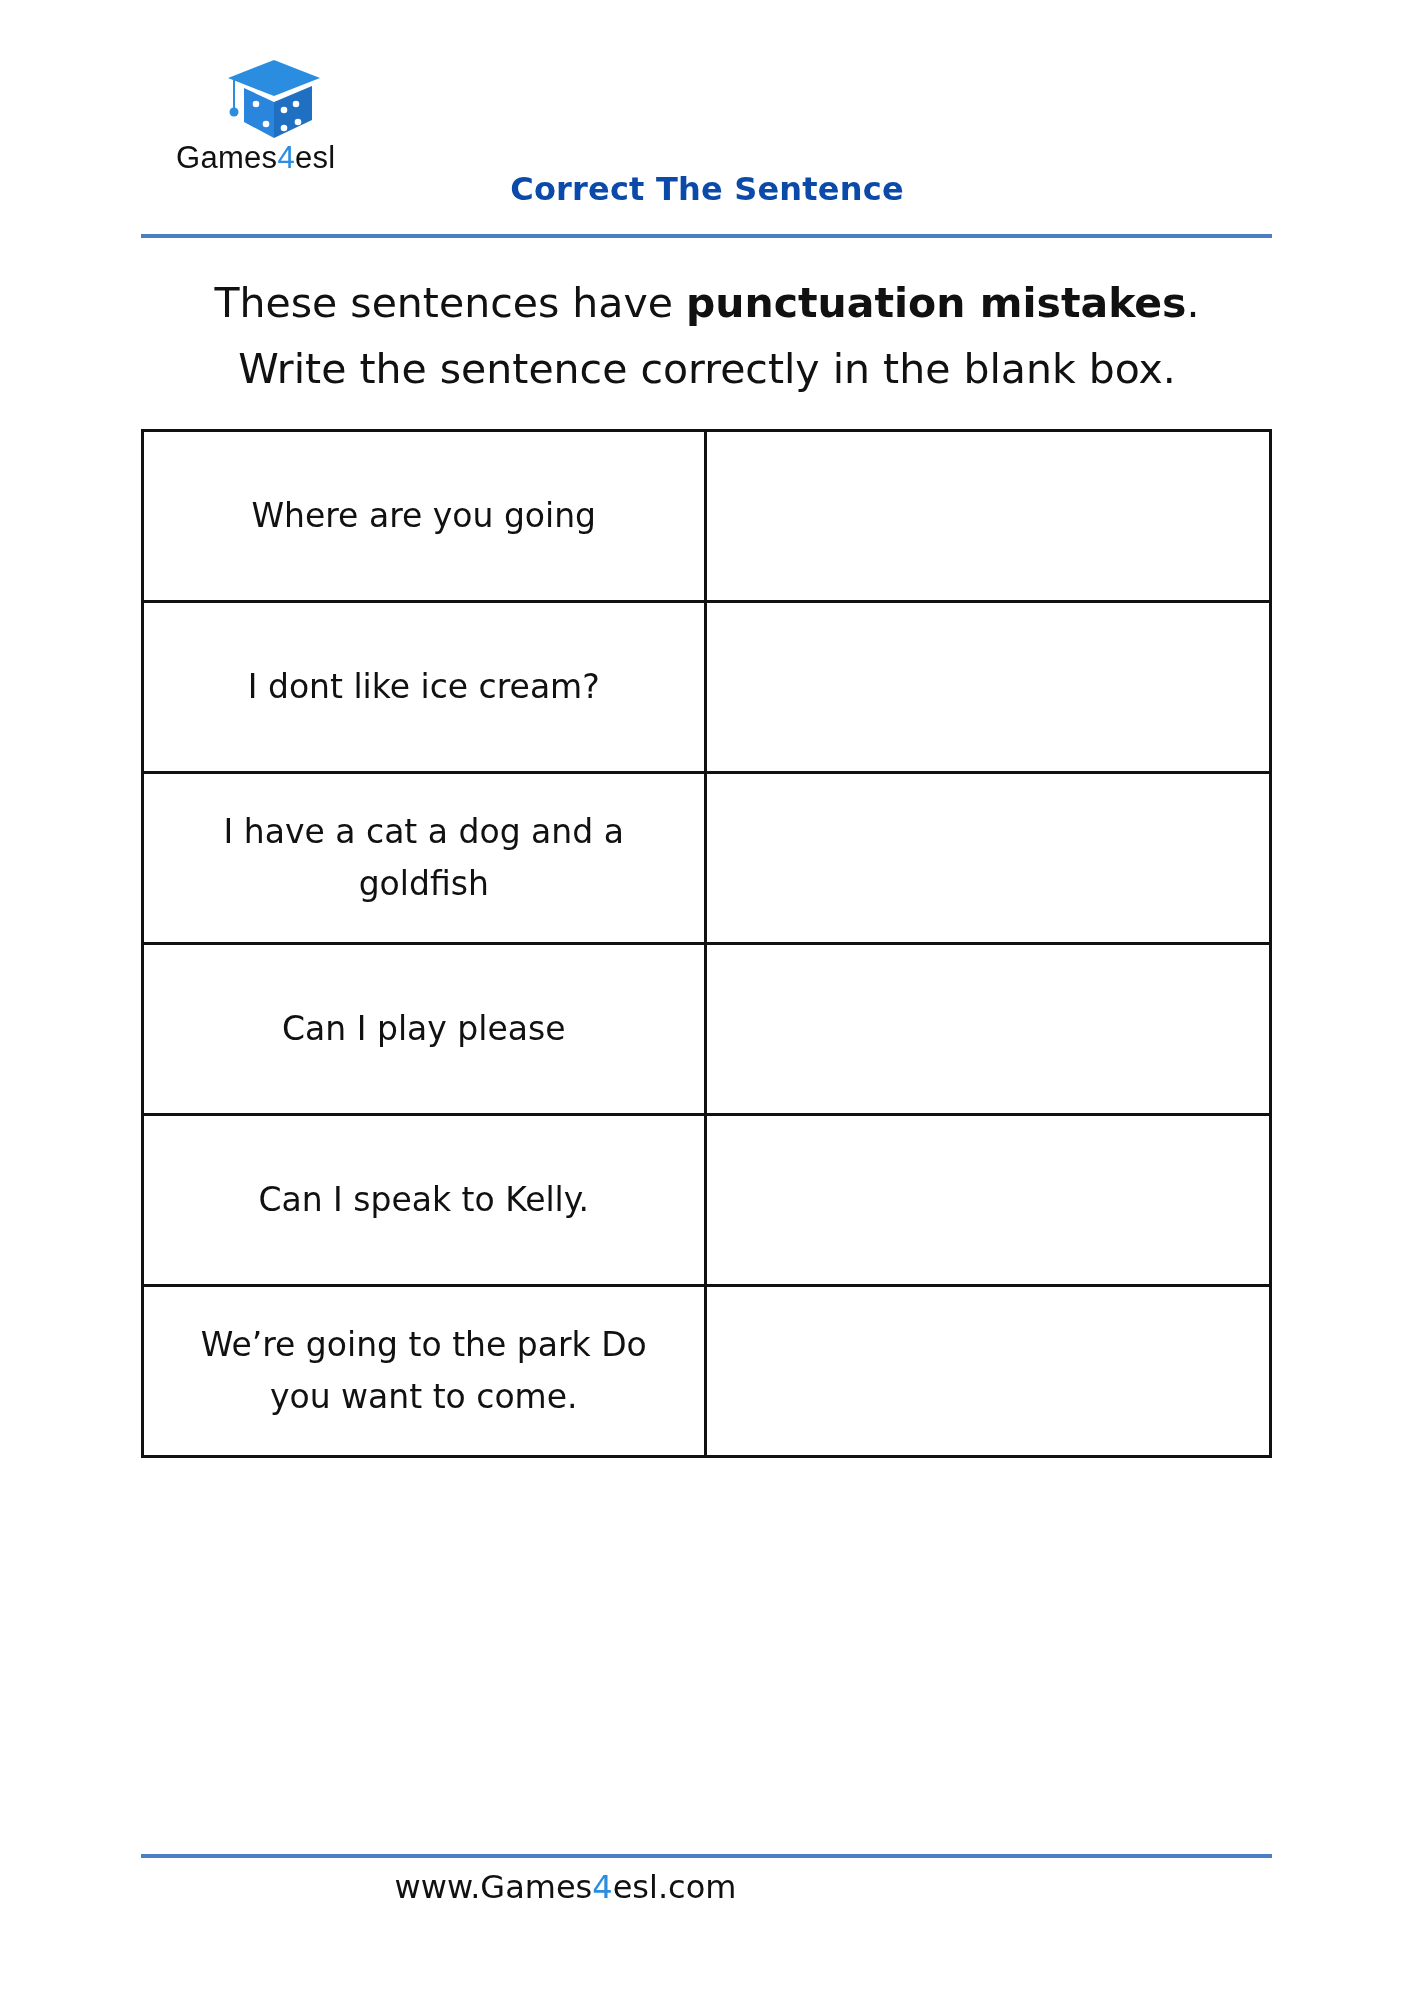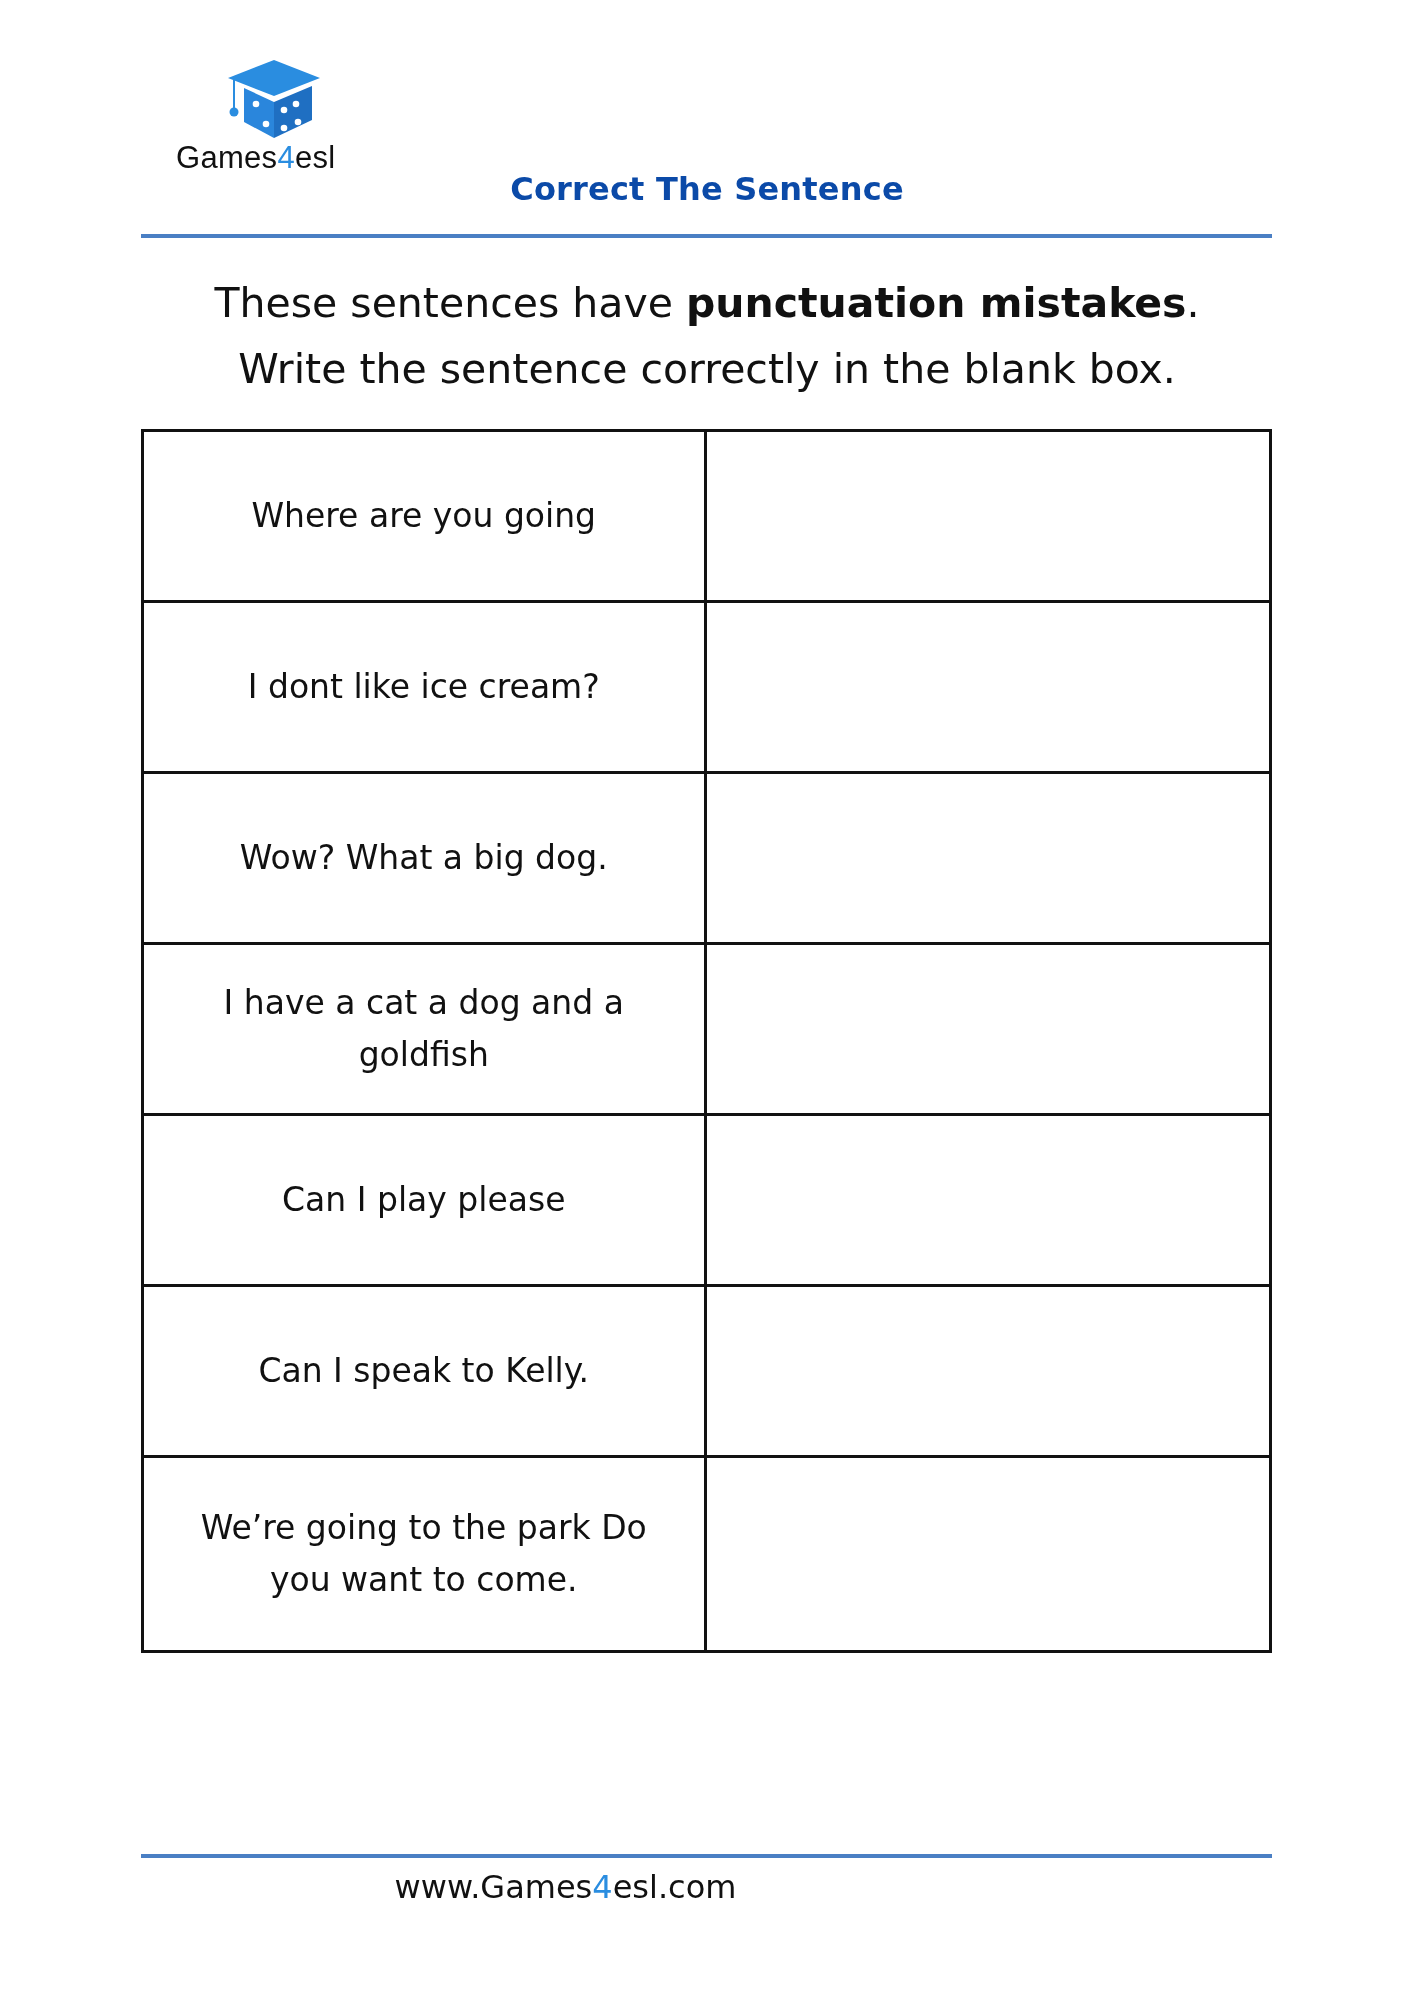--- a/index.html
+++ b/index.html
@@ -26,21 +26,21 @@
     .instructions {
       position: absolute; left: 0; width: 1414px; top: 270px; text-align: center;
       font-family: "DejaVu Sans", sans-serif; font-size: 41px; line-height: 66px; color: #111;
     }
     .instructions b { font-weight: bold; }
     .table {
       position: absolute; left: 141px; top: 429px; width: 1131px;
       border: 3px solid #111; box-sizing: border-box;
     }
     .row { display: flex; height: 171px; border-bottom: 3px solid #111; box-sizing: border-box; }
-    .row:last-child { border-bottom: none; height: 192px; }
+    .row:last-child { border-bottom: none; height: 168px; }
     .cell {
       width: 50%; box-sizing: border-box; display: flex; align-items: center; justify-content: center;
       text-align: center; padding: 8px 24px;
       font-family: "DejaVu Sans", sans-serif; font-size: 33px; line-height: 52px; color: #111;
     }
     .cell.prompt { border-right: 3px solid #111; }
     .cell.answer { background: #fff; }
     .footer-text {
       position: absolute; left: 0; width: 1131px; top: 1868px; text-align: center;
       font-family: "DejaVu Sans", sans-serif; font-size: 32px; color: #111;
@@ -78,24 +78,20 @@
 <div class="table">
   <div class="row">
     <div class="cell prompt">Where are you going</div>
     <div class="cell answer"></div>
   </div>
   <div class="row">
     <div class="cell prompt">I dont like ice cream?</div>
     <div class="cell answer"></div>
   </div>
   <div class="row">
-    <div class="cell prompt">Wow? What a big dog.</div>
-    <div class="cell answer"></div>
-  </div>
-  <div class="row">
     <div class="cell prompt">I have a cat a dog and a goldfish</div>
     <div class="cell answer"></div>
   </div>
   <div class="row">
     <div class="cell prompt">Can I play please</div>
     <div class="cell answer"></div>
   </div>
   <div class="row">
     <div class="cell prompt">Can I speak to Kelly.</div>
     <div class="cell answer"></div>

